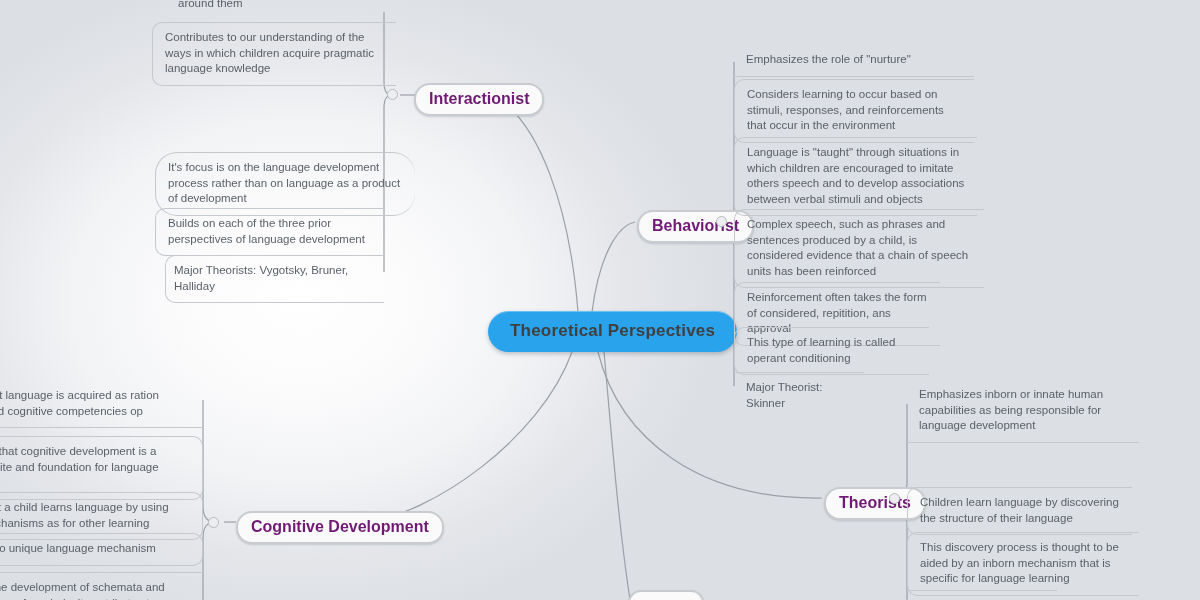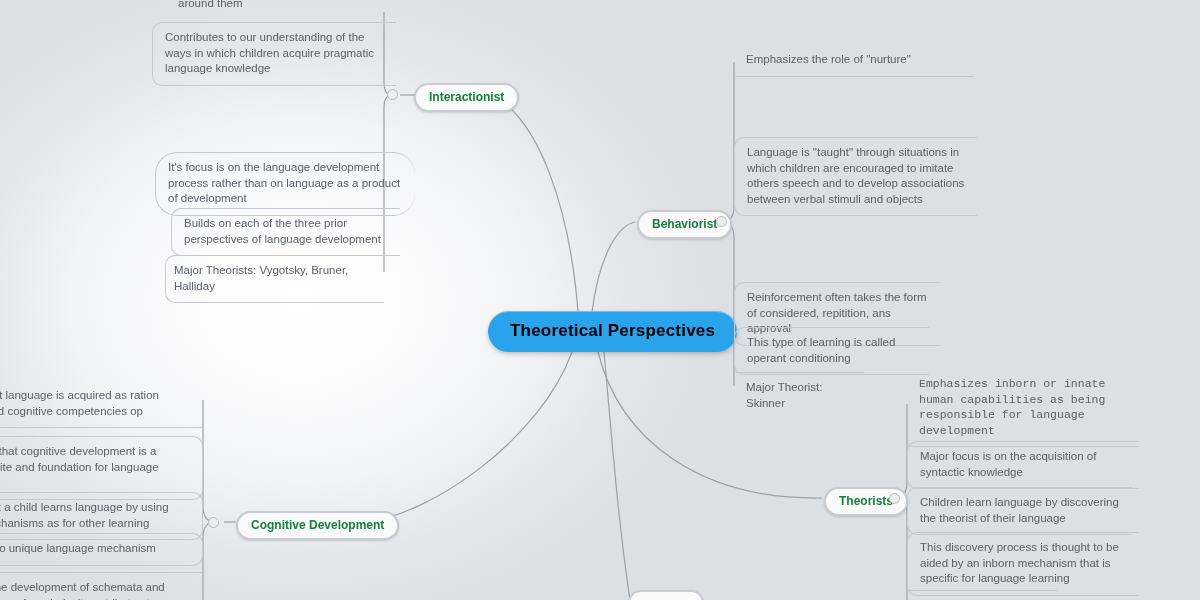--- a/index.html
+++ b/index.html
@@ -32,38 +32,38 @@
   
   .root-node {
     position: absolute;
     left: 488px;
     top: 311px;
     padding: 11px 22px 13px 22px;
     background: #29a3ec;
     border-radius: 24px;
     box-shadow: 0 2px 4px rgba(40,60,80,0.28),
                 inset 0 1px 0 rgba(255,255,255,0.32);
-    color: #000000;
+    color: #404040;
     font-size: 17px;
     font-weight: bold;
     letter-spacing: 0.2px;
     white-space: nowrap;
     line-height: 1;
   }
 
   
   .branch-node {
     position: absolute;
     padding: 6px 13px 7px 13px;
     background: #fafafa;
     border: 2px solid #c8cbd0;
     border-radius: 16px;
     box-shadow: 0 1px 2px rgba(40,60,80,0.18);
-    color: #15803d;
-    font-size: 12px;
+    color: #701a75;
+    font-size: 16px;
     font-weight: bold;
     white-space: nowrap;
     line-height: 1;
   }
 
   
   .handle {
     position: absolute;
     width: 11px;
     height: 11px;
@@ -155,61 +155,64 @@
 
   <div class="leaf plain" style="left:166px; top:-12px; width:218px;">
     <span>around them</span>
   </div>
   <div class="leaf rounded" style="left:152px; top:22px; width:244px;">
     <span>Contributes to our understanding of the ways in which children acquire pragmatic language knowledge</span>
   </div>
   <div class="leaf rounded" style="left:155px; top:152px; width:260px;border-radius:22px;">
     <span>It's focus is on the language development process rather than on language as a product of development</span>
   </div>
-  <div class="leaf rounded" style="left:155px; top:208px; width:229px;margin-left:16px;">
+  <div class="leaf rounded" style="left:155px; top:208px; width:229px;">
     <span>Builds on each of the three prior perspectives of language development</span>
   </div>
   <div class="leaf rounded" style="left:165px; top:255px; width:219px;padding-left:8px;">
     <span>Major Theorists: Vygotsky, Bruner, Halliday</span>
   </div>
 
   <div class="branch-node" style="left:637px; top:210px;">
     <span>Behaviorist</span>
   </div>
   <div class="handle" style="left:716px; top:216px;"></div>
 
   <div class="leaf bottom-line" style="left:734px; top:45px; width:240px;">
     <span>Emphasizes the role of "nurture"</span>
   </div>
+  <div class="leaf" style="left:734px; top:79px; width:240px; border-radius:10px 0 0 10px;">
+    <span>Considers learning to occur based on stimuli, responses, and reinforcements that occur in the environment</span>
+  </div>
   <div class="leaf" style="left:734px; top:137px; width:243px; border-radius:10px 0 0 10px;">
     <span>Language is "taught" through situations in which children are encouraged to imitate others speech and to develop associations between verbal stimuli and objects</span>
   </div>
+  <div class="leaf" style="left:734px; top:209px; width:250px; border-radius:10px 0 0 10px;">
+    <span>Complex speech, such as phrases and sentences produced by a child, is considered evidence that a chain of speech units has been reinforced</span>
+  </div>
   <div class="leaf" style="left:734px; top:282px; width:206px; border-radius:10px 0 0 10px;">
     <span>Reinforcement often takes the form of considered, repitition, ans approval</span>
   </div>
   <div class="leaf" style="left:734px; top:327px; width:195px; border-radius:10px 0 0 10px;">
     <span>This type of learning is called operant conditioning</span>
   </div>
   <div class="leaf top-line" style="left:734px; top:372px; width:130px;">
     <span>Major Theorist: Skinner</span>
   </div>
 
   <div class="branch-node" style="left:824px; top:487px;">
     <span>Theorists</span>
   </div>
   <div class="handle" style="left:889px; top:493px;"></div>
 
-  <div class="leaf bottom-line" style="left:907px; top:369px; width:232px;font-family:Liberation Mono, monospace;">
+  <div class="leaf bottom-line" style="left:907px; top:380px; width:232px;">
     <span>Emphasizes inborn or innate human capabilities as being responsible for language development</span>
   </div>
-  <div class="leaf" style="left:907px; top:441px; width:232px; border-radius:10px 0 0 10px;">
-    <span>Major focus is on the acquisition of syntactic knowledge</span>
-  </div>
   <div class="leaf" style="left:907px; top:487px; width:225px; border-radius:10px 0 0 10px;">
-    <span>Children learn language by discovering the theorist of their language</span>
+    <span>Children learn language by discovering the structure of their language</span>
   </div>
   <div class="leaf" style="left:907px; top:532px; width:232px; border-radius:10px 0 0 10px;">
     <span>This discovery process is thought to be aided by an inborn mechanism that is specific for language learning</span>
   </div>
   <div class="leaf top-line" style="left:907px; top:590px; width:150px;">
     <span>Major theorist: Chomsky</span>
   </div>
 
   <div class="branch-node" style="left:236px; top:511px;">
     <span>Cognitive Development</span>

